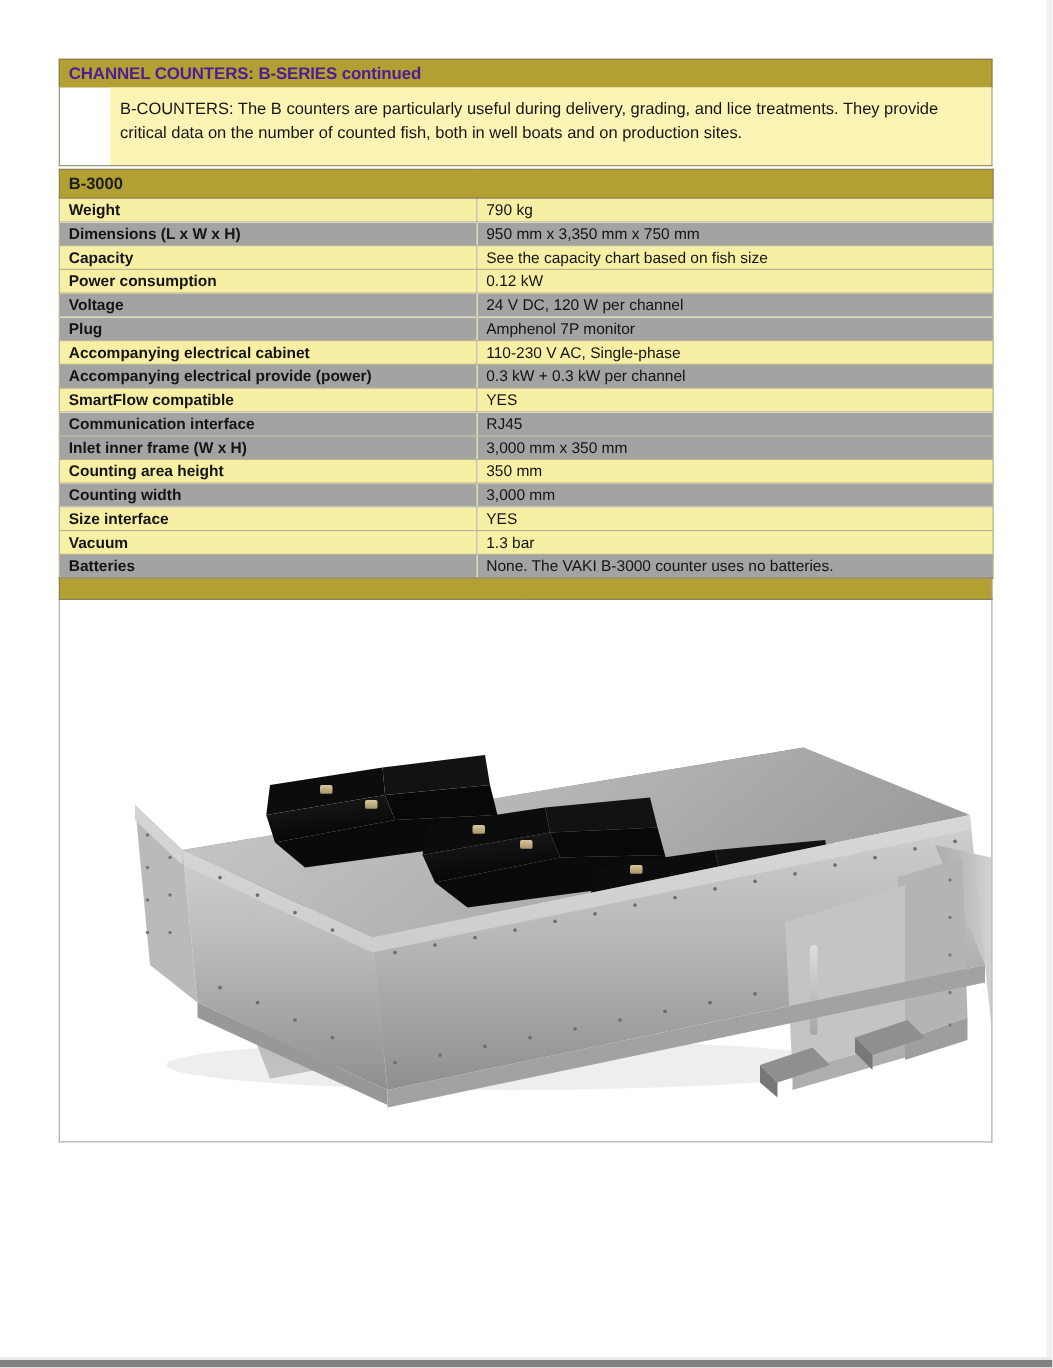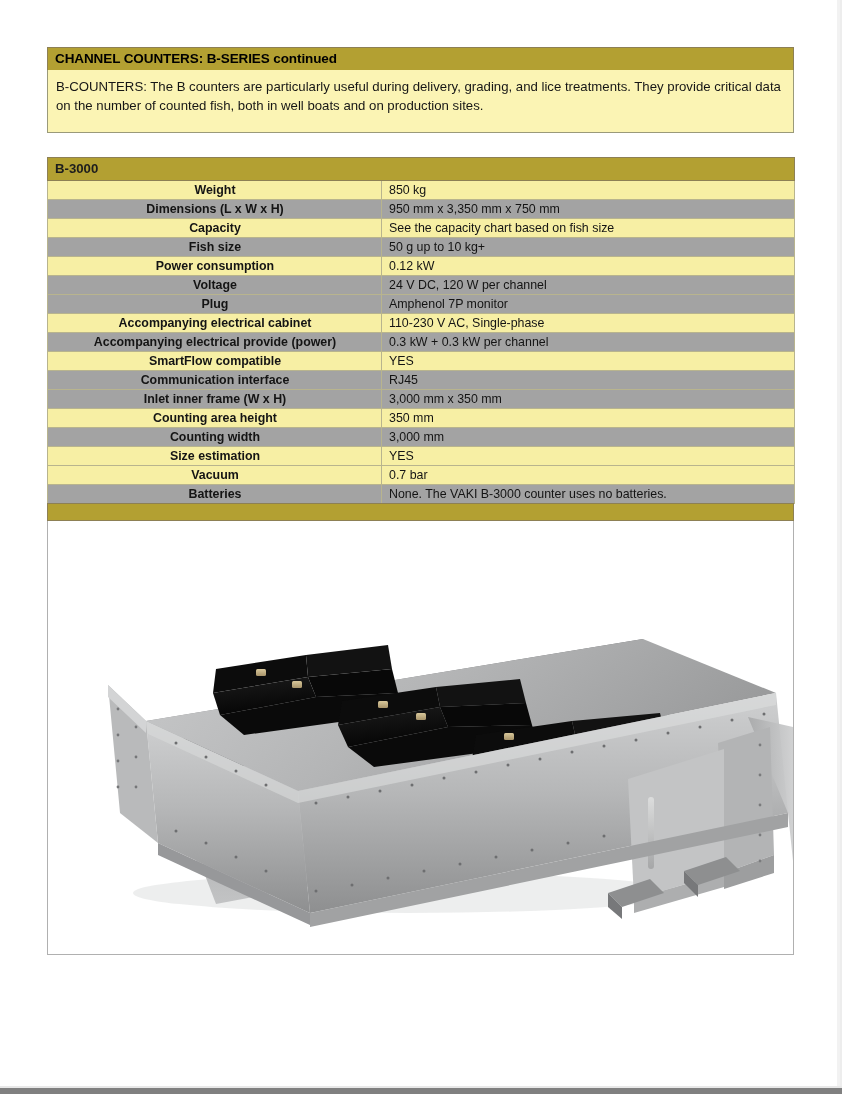--- a/index.html
+++ b/index.html
@@ -54,42 +54,43 @@
   }
 
   
   .intro-block {
     border: 1px solid #9a9a7a;
     border-top: none;
     box-sizing: border-box;
   }
   .section-header {
     background: #b3a032;
-    color: #000000;
+    color: #4c1d95;
     font-weight: bold;
     font-size: 13.5px;
     letter-spacing: -0.1px;
     padding: 3px 18px 4px 7px;
     box-sizing: border-box;
     border: 1px solid #8d8055;
     border-bottom: none;
   }
   .intro-body {
     background: #fbf4b4;
     padding: 8px 9px 14px 8px;
     font-size: 13.2px;
     line-height: 1.42;
     color: #161616;
     box-sizing: border-box;
     min-height: 62px;
+    margin-left: 40px;
   }
 
   
   .spec-table {
-    margin-top: 24px;
+    margin-top: 2px;
     width: 747px;
     border-collapse: collapse;
     table-layout: fixed;
     border: 1px solid #8d8055;
   }
   .spec-table td {
     border: 1px solid #b8b48e;
     padding: 2px 6px 2px 7px;
     font-size: 12.4px;
     color: #141414;
@@ -101,21 +102,21 @@
   }
   .model-header-cell {
     background: #b3a032 !important;
     color: #1d1d1d !important;
     font-weight: bold;
     font-size: 13.2px !important;
     padding: 3px 7px 4px 7px !important;
     border: 1px solid #8d8055 !important;
     height: 18px !important;
   }
-  .col-label { width: 334px; font-weight: bold; text-align: center; }
+  .col-label { width: 334px; font-weight: bold; }
   .col-value { width: 413px; }
 
   tr.row-odd td  { background: #f7efa4; }
   tr.row-even td { background: #a3a3a3; }
 
   .olive-bar-cell {
     background: #b3a032 !important;
     height: 17px !important;
     padding: 0 !important;
     border: 1px solid #8d8055 !important;
@@ -157,34 +158,30 @@
         <col class="col-label">
         <col class="col-value">
       </colgroup>
       <tbody>
         <tr>
           <td class="model-header-cell" colspan="2">B-3000</td>
         </tr>
 
       <tr class="row-odd">
             <td class="col-label">Weight</td>
-            <td class="col-value">850 kg</td>
+            <td class="col-value">790 kg</td>
           </tr>
           <tr class="row-even">
             <td class="col-label">Dimensions (L x W x H)</td>
             <td class="col-value">950 mm x 3,350 mm x 750 mm</td>
           </tr>
           <tr class="row-odd">
             <td class="col-label">Capacity</td>
             <td class="col-value">See the capacity chart based on fish size</td>
           </tr>
-          <tr class="row-even">
-            <td class="col-label">Fish size</td>
-            <td class="col-value">50 g up to 10 kg+</td>
-          </tr>
           <tr class="row-odd">
             <td class="col-label">Power consumption</td>
             <td class="col-value">0.12 kW</td>
           </tr>
           <tr class="row-even">
             <td class="col-label">Voltage</td>
             <td class="col-value">24 V DC, 120 W per channel</td>
           </tr>
           <tr class="row-even">
             <td class="col-label">Plug</td>
@@ -212,26 +209,26 @@
           </tr>
           <tr class="row-odd">
             <td class="col-label">Counting area height</td>
             <td class="col-value">350 mm</td>
           </tr>
           <tr class="row-even">
             <td class="col-label">Counting width</td>
             <td class="col-value">3,000 mm</td>
           </tr>
           <tr class="row-odd">
-            <td class="col-label">Size estimation</td>
+            <td class="col-label">Size interface</td>
             <td class="col-value">YES</td>
           </tr>
           <tr class="row-odd">
             <td class="col-label">Vacuum</td>
-            <td class="col-value">0.7 bar</td>
+            <td class="col-value">1.3 bar</td>
           </tr>
           <tr class="row-even">
             <td class="col-label">Batteries</td>
             <td class="col-value">None. The VAKI B-3000 counter uses no batteries.</td>
           </tr>
         </tbody>
     </table>
 
     <table class="spec-table" style="margin-top:-1px; border-top:none;">
       <tbody>

